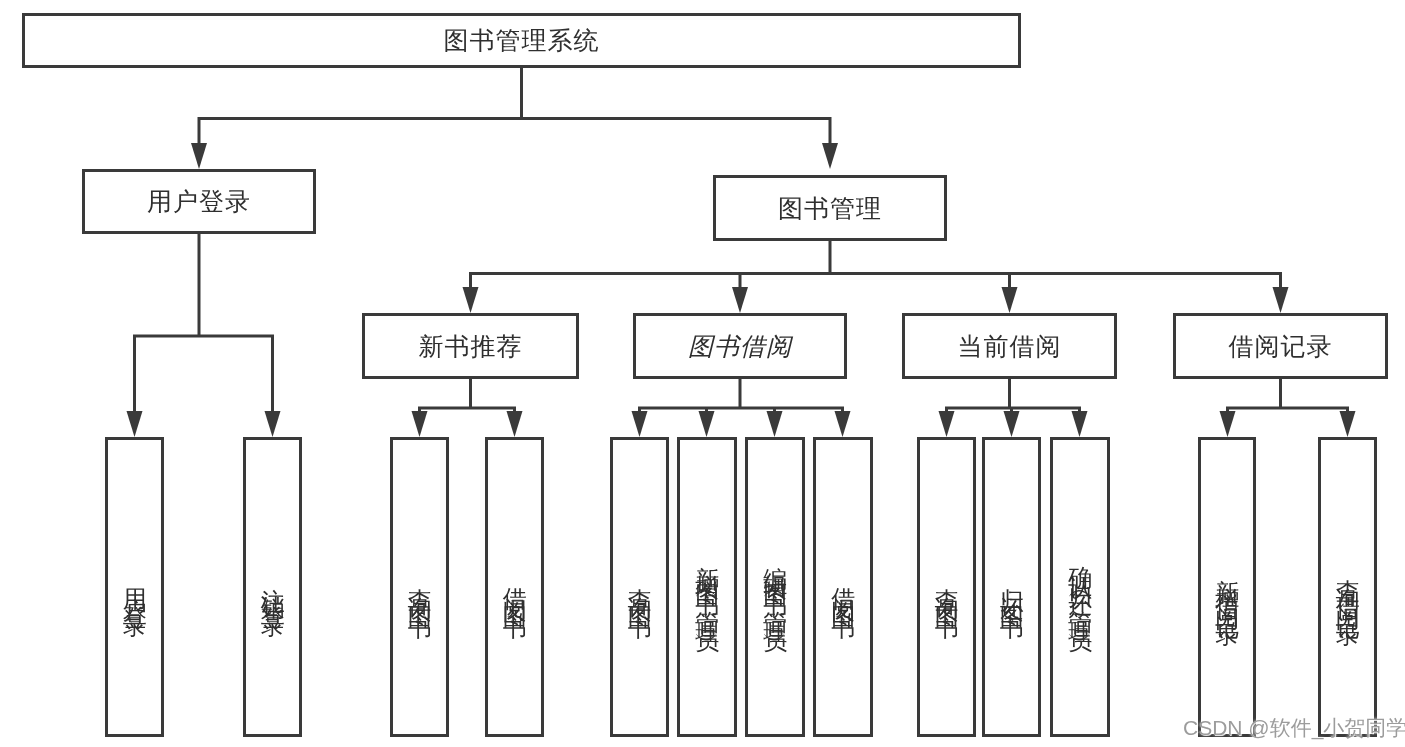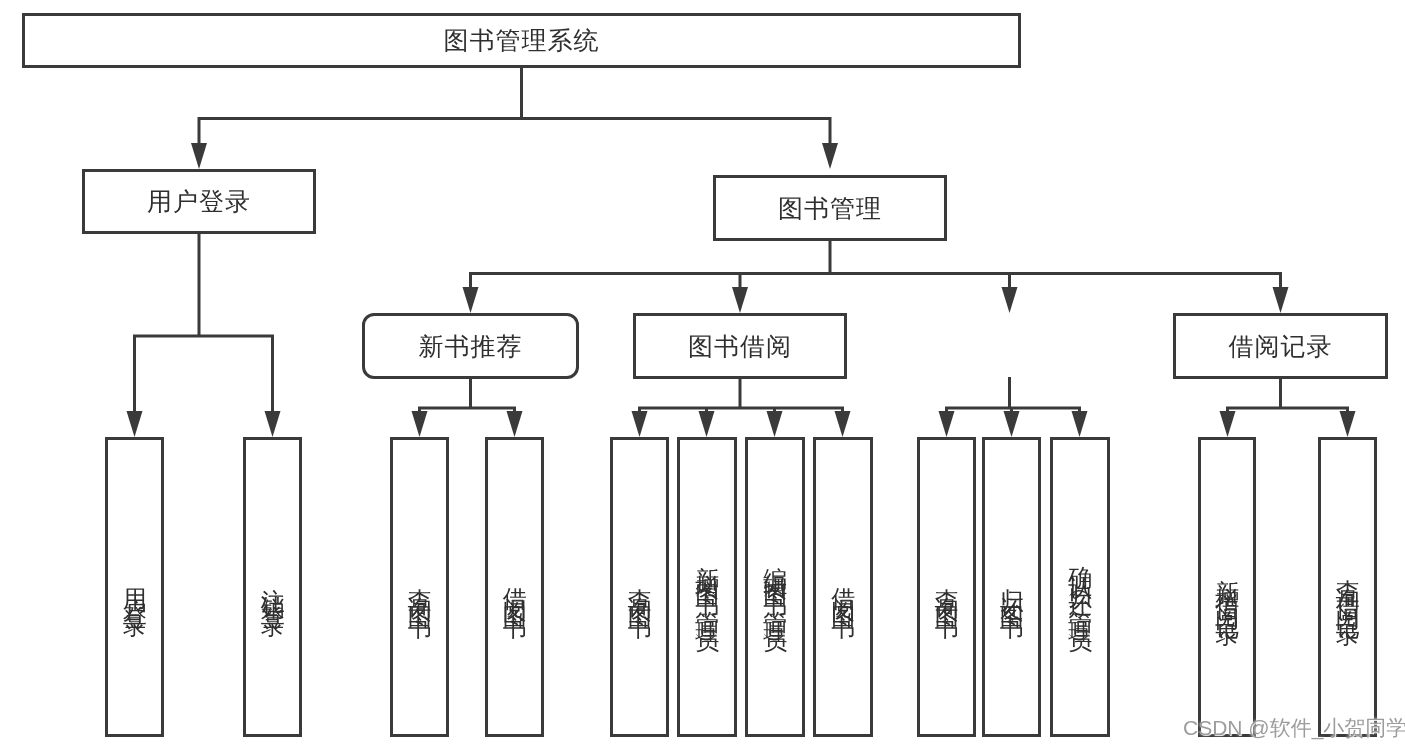--- a/index.html
+++ b/index.html
@@ -73,22 +73,23 @@
       <polygon points="1219.5,411 1235.5,411 1227.5,437"></polygon>
       <polygon points="1339.5,411 1355.5,411 1347.5,437"></polygon>
     </g>
   </svg>
 
   <div class="hbox" style="left:22px; top:13px; width:999px; height:55px;">图书管理系统</div>
 
   <div class="hbox" style="left:82px; top:169px; width:234px; height:65px;">用户登录</div>
   <div class="hbox" style="left:713px; top:175px; width:234px; height:66px;">图书管理</div>
 
-  <div class="hbox" style="left:362px; top:313px; width:217px; height:66px;border-radius:12px;">新书推荐</div>
-  <div class="hbox" style="left:633px; top:313px; width:214px; height:66px;">图书借阅</div>
+  <div class="hbox" style="left:362px; top:313px; width:217px; height:66px;">新书推荐</div>
+  <div class="hbox" style="left:633px; top:313px; width:214px; height:66px;font-style:italic;">图书借阅</div>
+  <div class="hbox" style="left:902px; top:313px; width:215px; height:66px;">当前借阅</div>
   <div class="hbox" style="left:1173px; top:313px; width:215px; height:66px;">借阅记录</div>
 
   <div class="vbox" style="left:105px; top:437px; width:59px; height:300px;">
     <span class="vtext">用户登录</span>
   </div>
   <div class="vbox" style="left:243px; top:437px; width:59px; height:300px;">
     <span class="vtext">注销登录</span>
   </div>
 
   <div class="vbox" style="left:390px; top:437px; width:59px; height:300px;">

